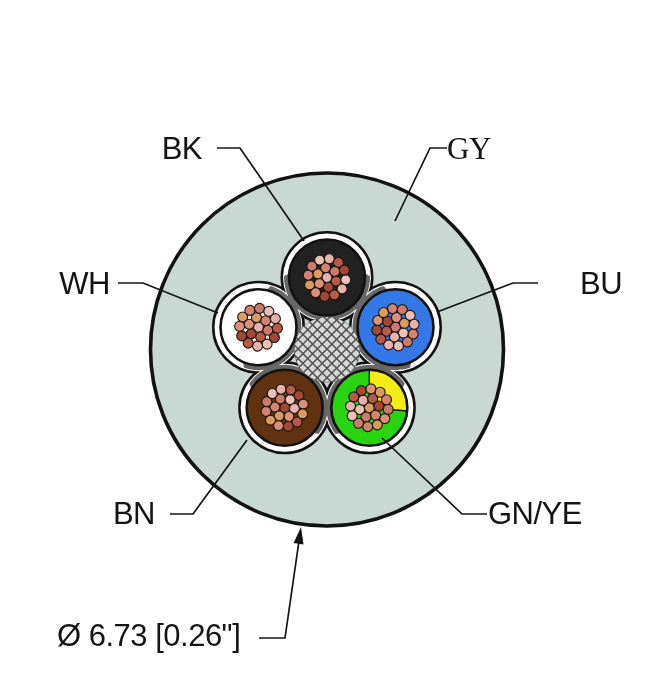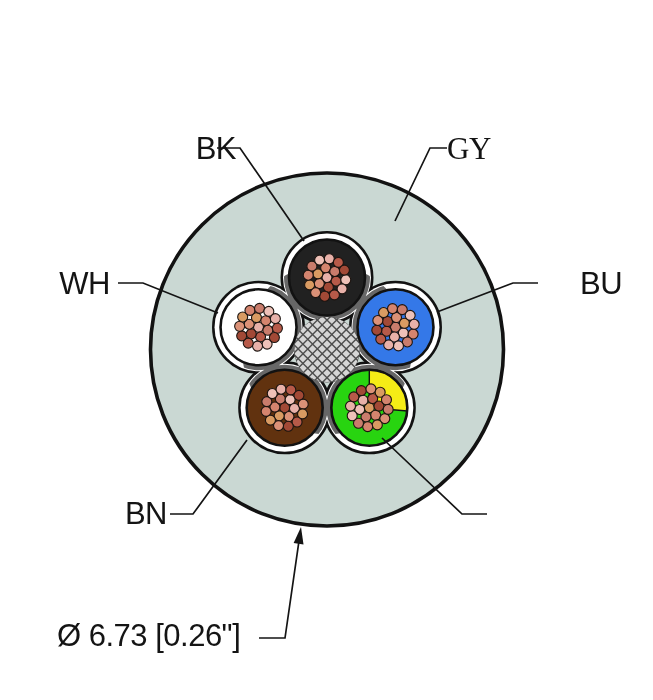--- a/index.html
+++ b/index.html
@@ -1,25 +1,25 @@
 <!DOCTYPE html>
 <html><head>
 <meta charset="utf-8">
 <style>
   html,body{margin:0;padding:0;background:#ffffff;}
   #stage{position:relative;width:653px;height:700px;background:#ffffff;overflow:hidden;
          font-family:"Liberation Sans","DejaVu Sans",sans-serif;}
   #diagram{position:absolute;left:0;top:0;}
   .lbl{position:absolute;font-size:31px;line-height:31px;letter-spacing:-0.5px;
        color:#141414;white-space:nowrap;}
-  #lbl-bk  {right:417px;top:133px;}
+  #lbl-bk  {right:451px;top:133px;}
   #lbl-gy  {left:447px; top:133px;font-family:Liberation Serif, serif;}
   #lbl-wh  {right:543px;top:268px;}
   #lbl-bu  {left:540px; top:268px;margin-left:40px;}
-  #lbl-bn  {right:486px;top:498px;}
+  #lbl-bn  {right:498px;top:498px;}
   #lbl-gnye{left:488px; top:498px;}
   #lbl-dia {left:57px;  top:620px;}
 </style>
 </head>
 <body>
 
 <div id="stage">
   <svg id="diagram" width="653" height="700" viewBox="0 0 653 700">
       <circle cx="327" cy="349.5" r="176.5" fill="#cad8d3" stroke="#121212" stroke-width="3.6"></circle>
       <g>
@@ -209,14 +209,15 @@
       <polyline points="487,514 462,514 382,438" fill="none" stroke="#141414" stroke-width="1.7"></polyline>
       <polygon points="301,527 293.62576490437095,543.1127482682003 303.52346859983436,544.5394442963753" fill="#141414"></polygon>
       <polyline points="259,638 285,638 298.8599559577376,541.8465555431951" fill="none" stroke="#141414" stroke-width="1.7"></polyline>
     </svg>
 
   <div class="lbl" id="lbl-bk">BK</div>
   <div class="lbl" id="lbl-gy">GY</div>
   <div class="lbl" id="lbl-wh">WH</div>
   <div class="lbl" id="lbl-bu">BU</div>
   <div class="lbl" id="lbl-bn">BN</div>
+  <div class="lbl" id="lbl-gnye">GN/YE</div>
   <div class="lbl" id="lbl-dia">Ø 6.73 [0.26"]</div>
 </div>
 
 </body></html>

